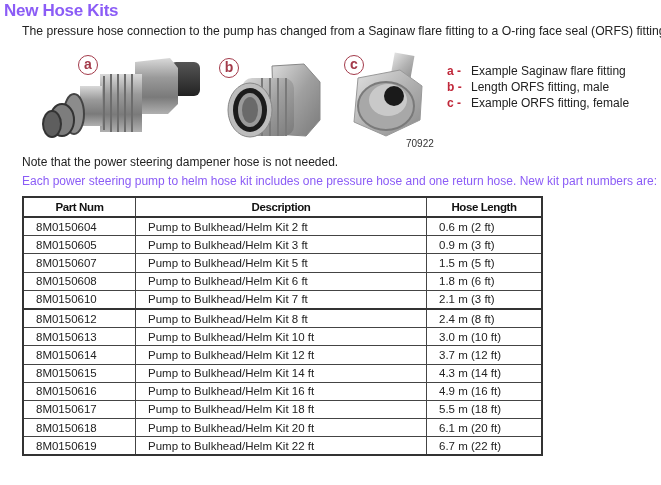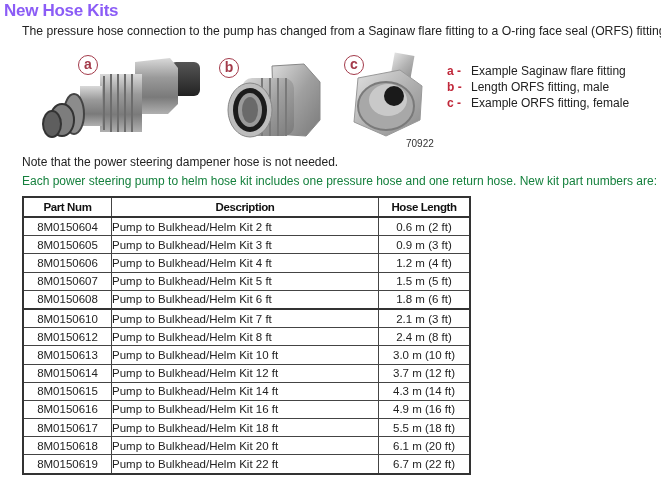--- a/index.html
+++ b/index.html
@@ -87,51 +87,51 @@
       top: 155px;
       font-size: 12px;
       color: #222;
       white-space: nowrap;
     }
     .note2 {
       position: absolute;
       left: 22px;
       top: 174px;
       font-size: 12px;
-      color: #15803d;
+      color: #8b5cf6;
       white-space: nowrap;
     }
     table.kits {
       position: absolute;
       left: 22px;
       top: 196px;
       border-collapse: collapse;
       font-size: 11.5px;
       color: #222;
       border: 2px solid #333;
     }
     table.kits th, table.kits td {
       border: 1px solid #444;
       height: 17.2px;
-      padding: 0 0;
+      padding: 0 12px;
       line-height: 16px;
     }
     table.kits th {
       font-weight: bold;
       letter-spacing: -0.4px;
       text-align: center;
       color: #111;
       height: 18px;
       border-bottom: 2px solid #333;
     }
     table.kits tr:nth-child(5) td { border-bottom: 2px solid #333; border-radius: 9px; }
     .col-part { width: 87px; text-align: center; }
     .col-desc { width: 266px; text-align: left; }
     .col-len  { width: 90px; text-align: center; }
-    td.col-part, td.col-len { text-align: center; }
+    td.col-part, td.col-len { text-align: left; }
     td.col-desc { padding-left: 5px; }
   </style>
 </head>
 <body>
 
 <div class="title">New Hose Kits</div>
 <div class="intro">The pressure hose connection to the pump has changed from a Saginaw flare fitting to a O-ring face seal (ORFS) fitting.</div>
 
 <div class="figure">
 
@@ -238,25 +238,20 @@
         <td class="col-part">8M0150604</td>
         <td class="col-desc">Pump to Bulkhead/Helm Kit 2 ft</td>
         <td class="col-len">0.6 m (2 ft)</td>
       </tr>
     <tr>
         <td class="col-part">8M0150605</td>
         <td class="col-desc">Pump to Bulkhead/Helm Kit 3 ft</td>
         <td class="col-len">0.9 m (3 ft)</td>
       </tr>
     <tr>
-        <td class="col-part">8M0150606</td>
-        <td class="col-desc">Pump to Bulkhead/Helm Kit 4 ft</td>
-        <td class="col-len">1.2 m (4 ft)</td>
-      </tr>
-    <tr>
         <td class="col-part">8M0150607</td>
         <td class="col-desc">Pump to Bulkhead/Helm Kit 5 ft</td>
         <td class="col-len">1.5 m (5 ft)</td>
       </tr>
     <tr>
         <td class="col-part">8M0150608</td>
         <td class="col-desc">Pump to Bulkhead/Helm Kit 6 ft</td>
         <td class="col-len">1.8 m (6 ft)</td>
       </tr>
     <tr>

